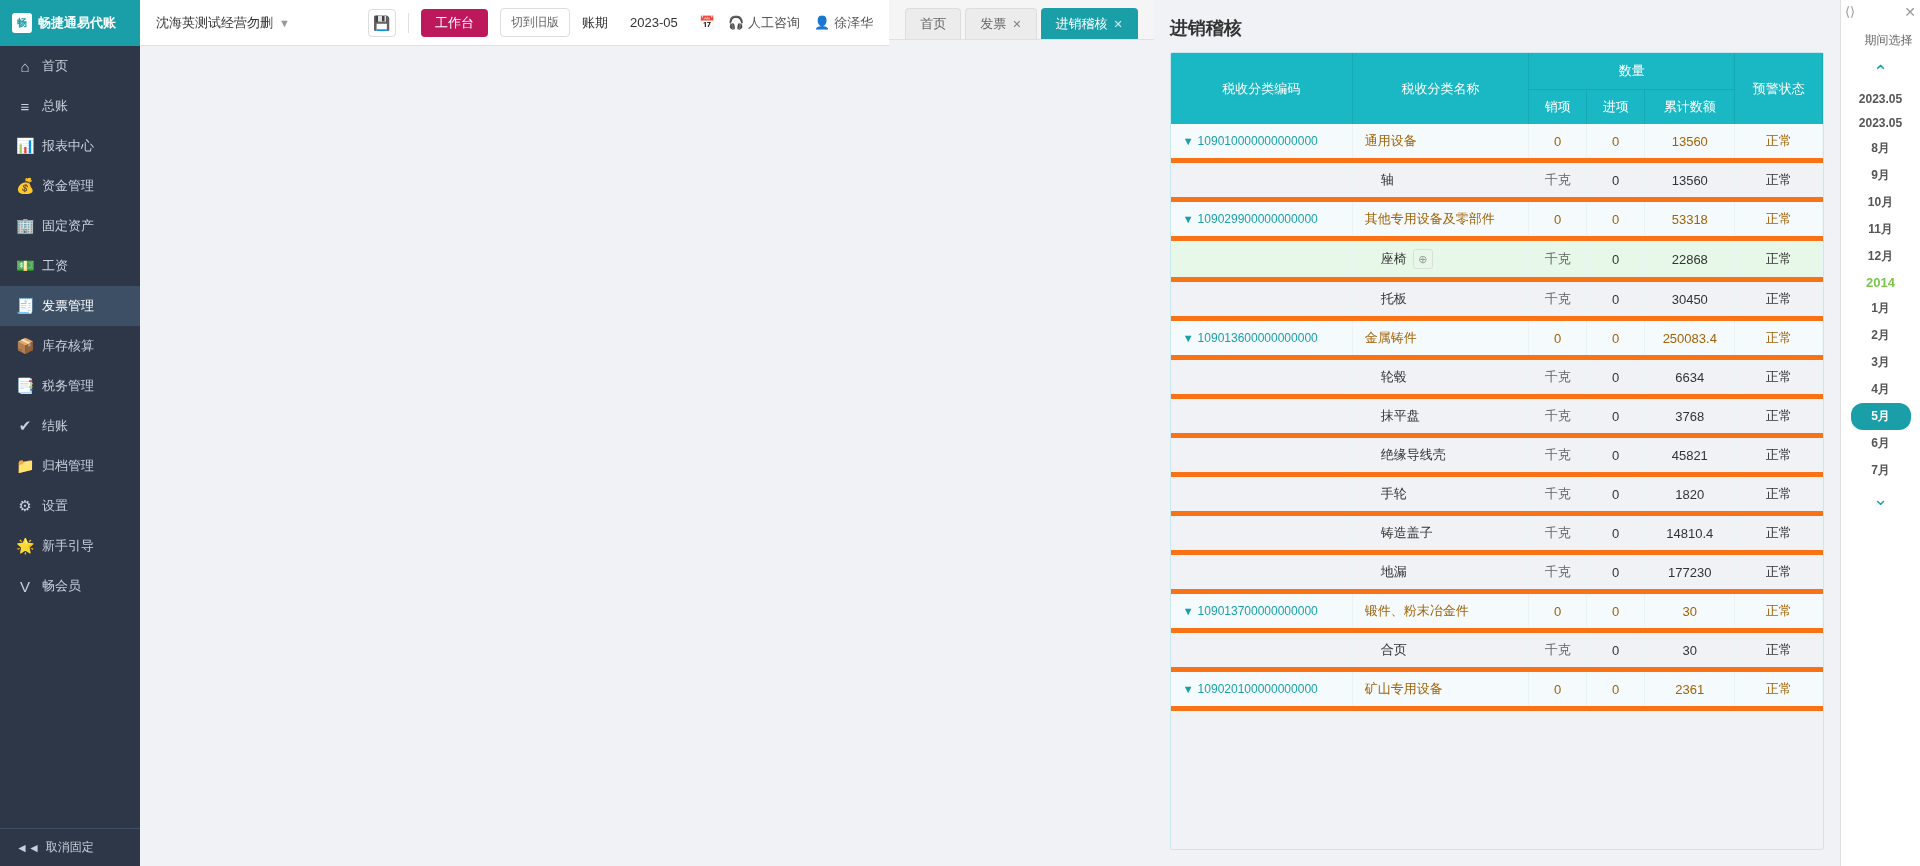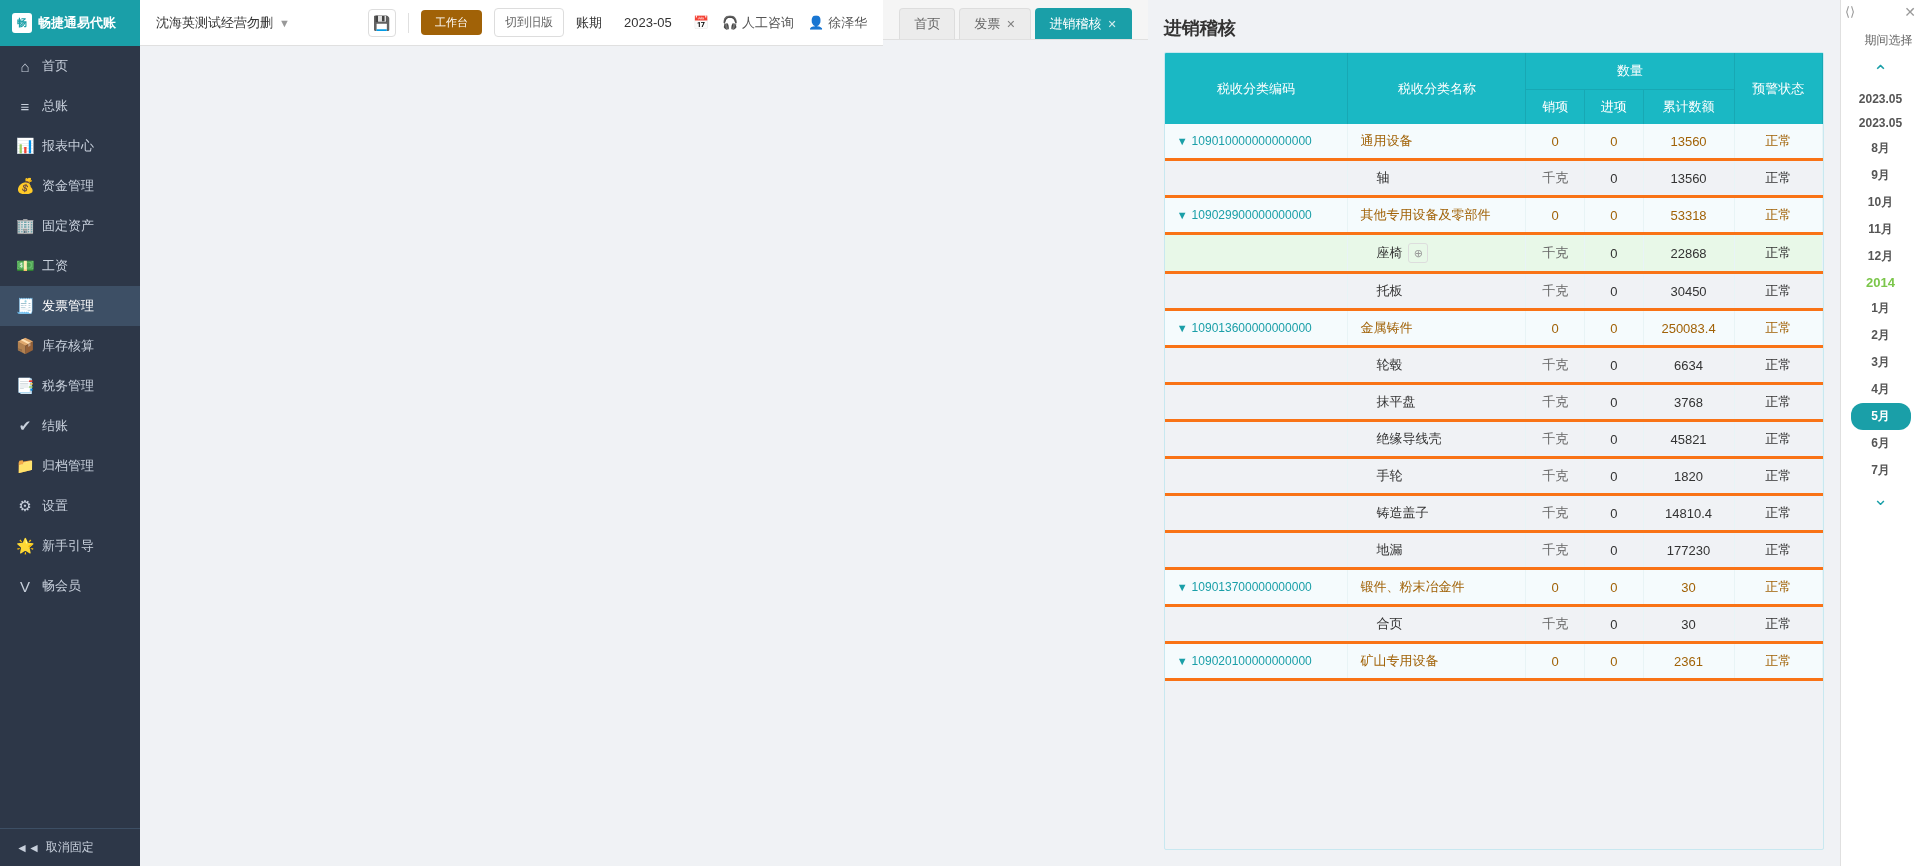--- a/index.html
+++ b/index.html
@@ -88,26 +88,26 @@
     .company-selector .chevron { color: #999; font-size: 11px; }
     .save-btn {
       width: 28px; height: 28px;
       border: 1px solid #ddd;
       border-radius: 4px;
       background: white;
       display: flex; align-items: center; justify-content: center;
       cursor: pointer; color: #666; font-size: 14px;
     }
     .workbench-btn {
-      background: #a16207;
+      background: #be185d;
       color: white;
       border: none;
       border-radius: 4px;
       padding: 5px 14px;
-      font-size: 11px;
+      font-size: 13px;
       cursor: pointer;
     }
     .old-version-btn {
       border: 1px solid #ddd;
       background: white;
       border-radius: 4px;
       padding: 5px 10px;
       font-size: 12px;
       cursor: pointer;
       color: #666;
@@ -230,21 +230,21 @@
     }
     table thead tr:last-child th {
       background: #1ab8c4;
       color: white;
       padding: 8px 12px;
       text-align: center;
       border-right: 1px solid #17a8b4;
       border-top: 1px solid #17a8b4;
       font-weight: normal;
     }
-    table tbody tr { border-bottom: 3px solid #f97316; }
+    table tbody tr { border-bottom: 5px solid #f97316; }
     table tbody tr.highlighted { background: #e8f8e8; }
     table tbody td {
       padding: 8px 12px;
       color: #333;
       border-right: 1px solid #e8f4f6;
       text-align: center;
     }
     table tbody td.left { text-align: left; }
     .category-row td { background: #f5fbfd; color: #a16207; }
     .search-icon-inline {

